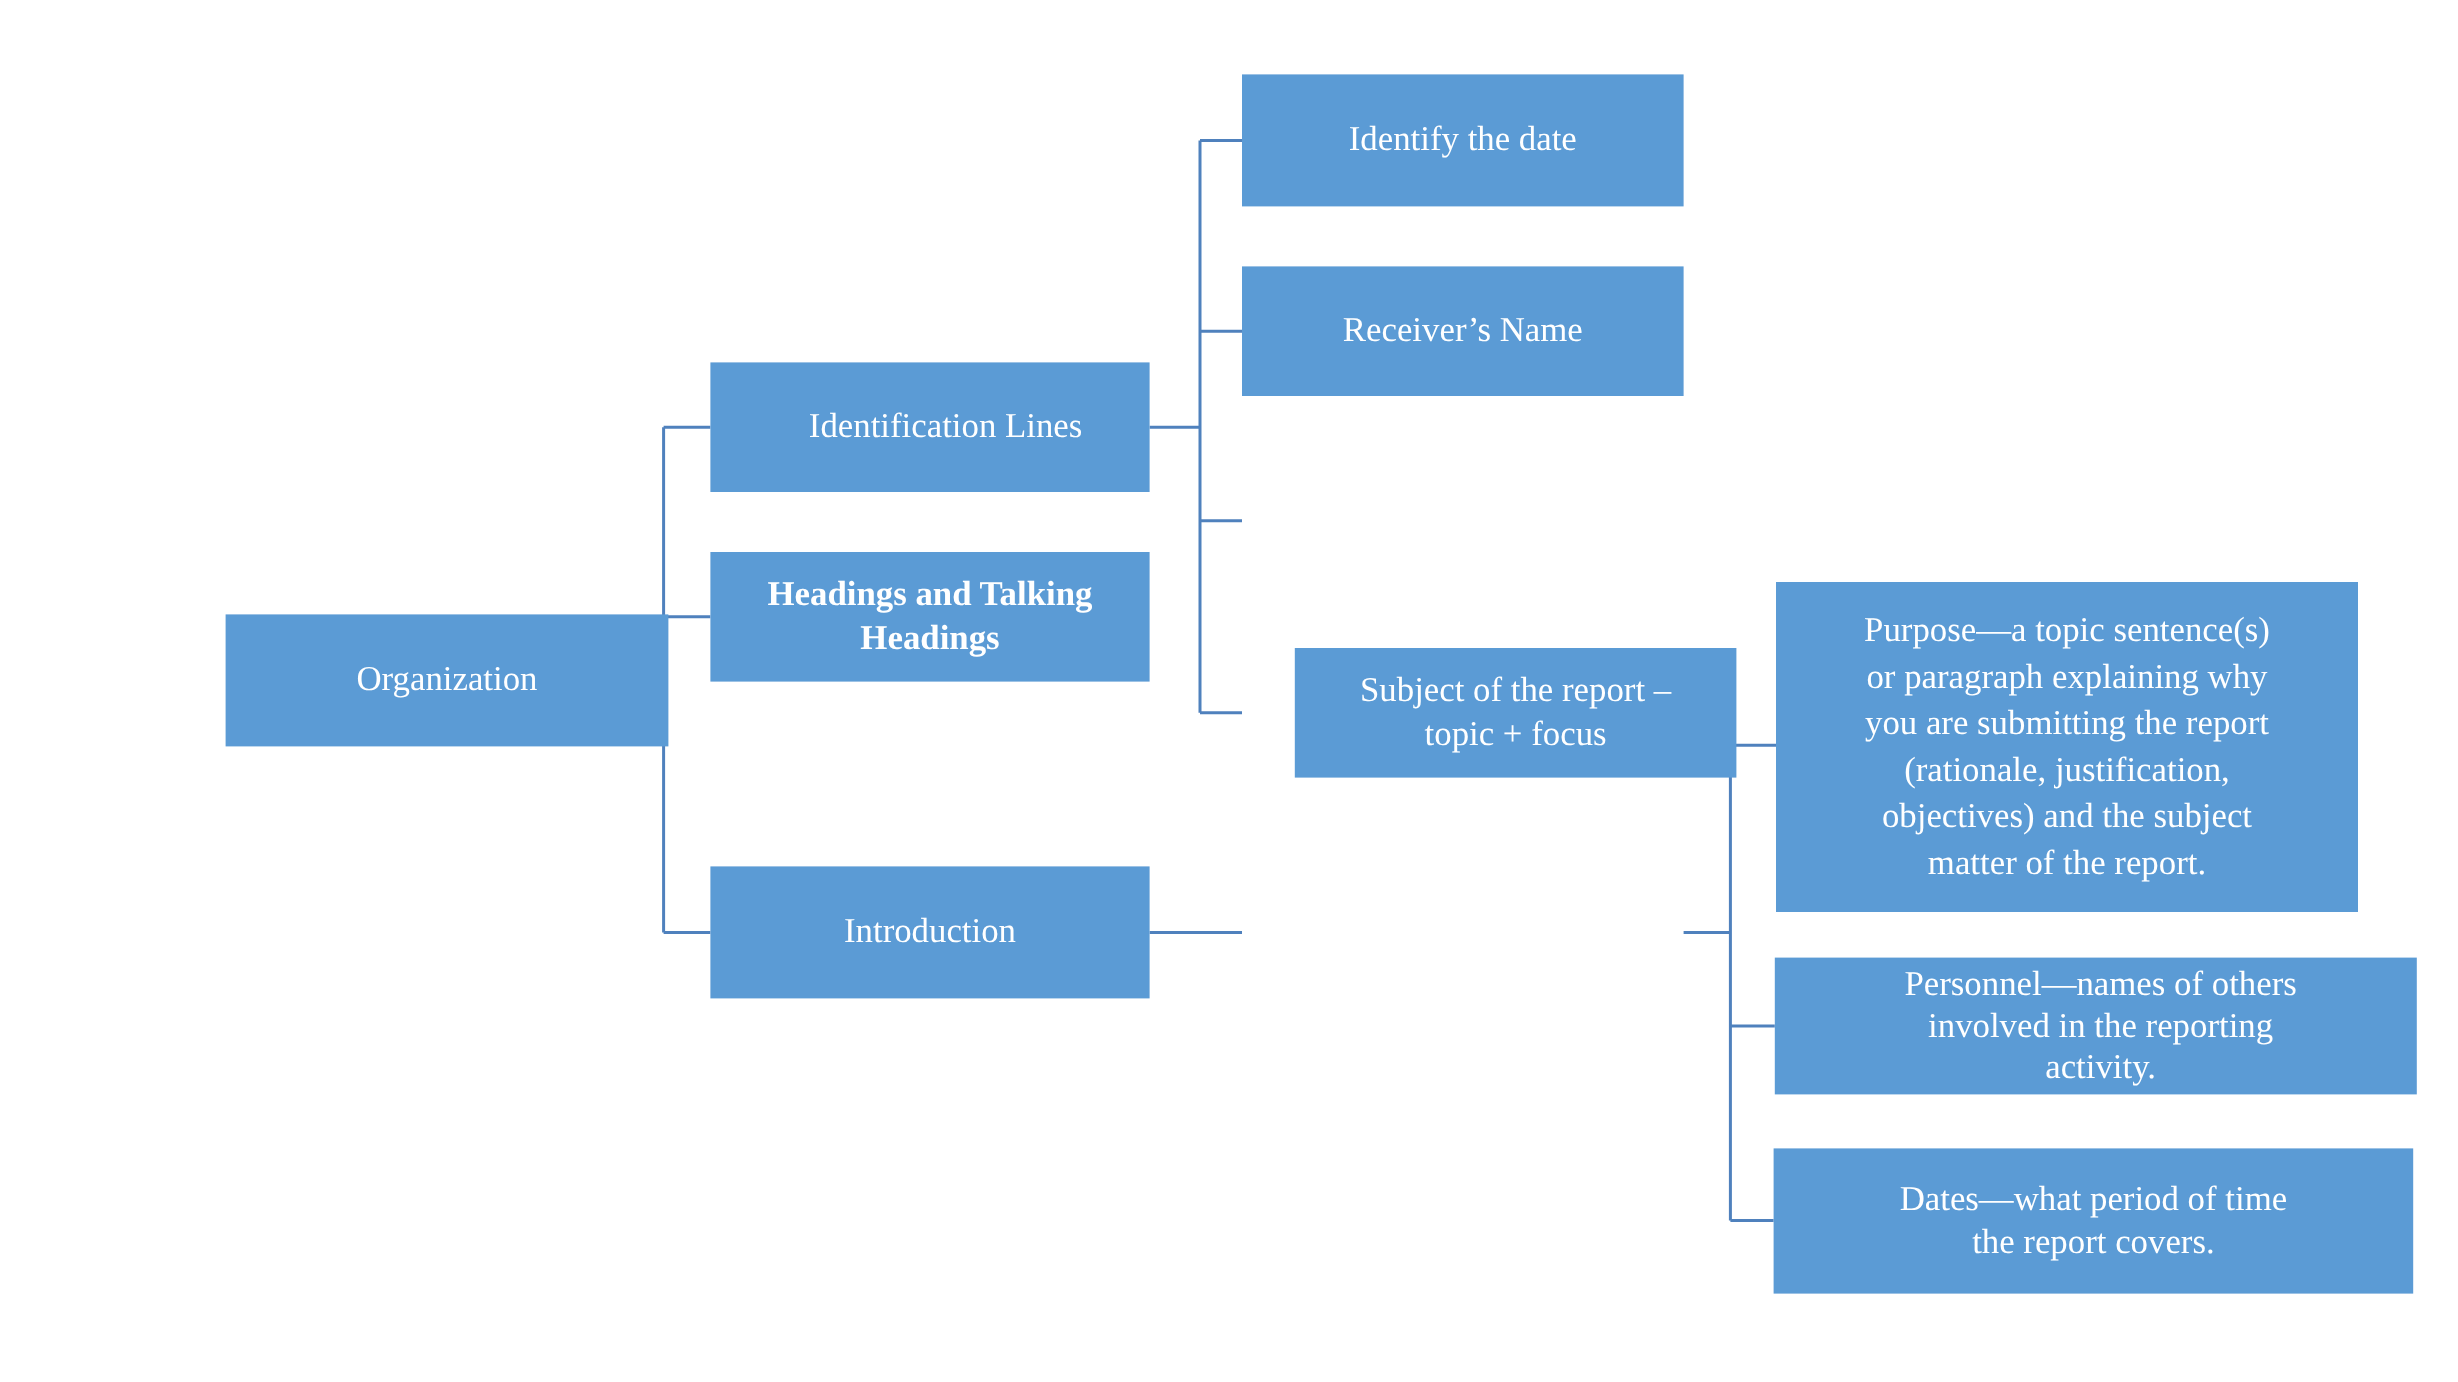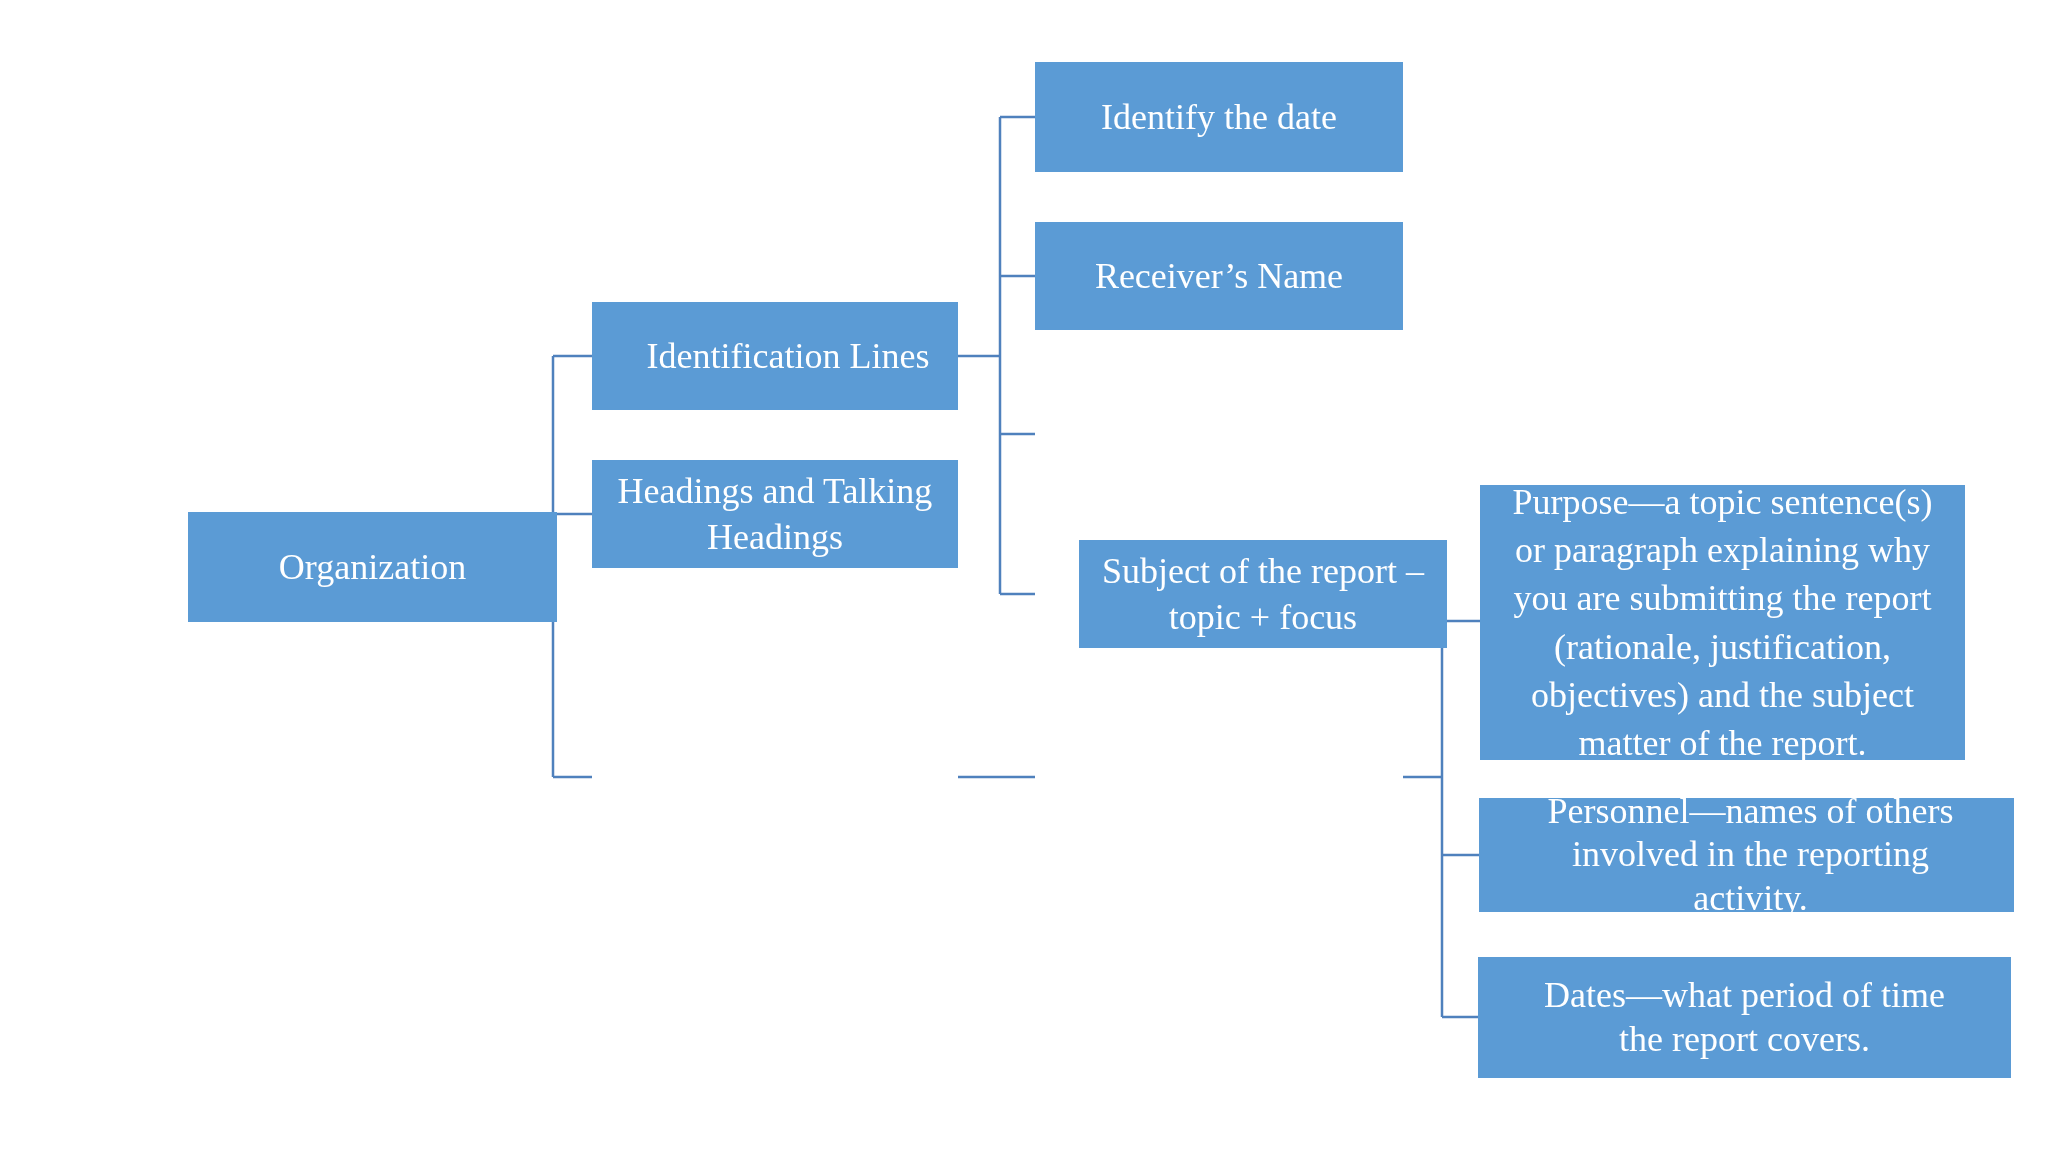--- a/index.html
+++ b/index.html
@@ -35,29 +35,29 @@
   }
   .node {
     position: absolute;
     z-index: 2;
     background: var(--box-fill);
     color: var(--text-color);
     display: flex;
     align-items: center;
     justify-content: center;
     text-align: center;
-    font-size: 36px;
+    font-size: 29px;
     line-height: 1.28;
     white-space: pre-line;
     padding: 4px 8px;
   }
   
   .n-organization        { left: 148px;  top: 512px; width: 369px; height: 110px; margin-left: 40px; }
   .n-identification      { left: 592px;  top: 302px; width: 366px; height: 108px; padding-left: 34px; }
-  .n-headings            { left: 592px;  top: 460px; width: 366px; height: 108px; }
+  .n-headings            { left: 592px;  top: 460px; width: 366px; height: 108px; font-weight: bold; }
   .n-introduction        { left: 592px;  top: 722px; width: 366px; height: 110px; }
   .n-identify-date       { left: 1035px; top: 62px;  width: 368px; height: 110px; }
   .n-receivers-name      { left: 1035px; top: 222px; width: 368px; height: 108px; }
   .n-senders-name        { left: 1035px; top: 380px; width: 368px; height: 108px; }
   .n-subject             { left: 1035px; top: 540px; width: 368px; height: 108px; margin-left: 44px; }
   .n-overview            { left: 1035px; top: 699px; width: 368px; height: 154px; }
   .n-purpose             { left: 1480px; top: 485px; width: 485px; height: 275px; line-height: 1.34; }
   .n-personnel           { left: 1479px; top: 798px; width: 535px; height: 114px; line-height: 1.2; padding-left: 16px; }
   .n-dates               { left: 1478px; top: 957px; width: 533px; height: 121px; line-height: 1.22; }
 </style>
@@ -87,20 +87,21 @@
     <line x1="1442" y1="621" x2="1442" y2="1017"></line>
     <line x1="1442" y1="621" x2="1480" y2="621"></line>
     <line x1="1442" y1="855" x2="1479" y2="855"></line>
     <line x1="1442" y1="1017" x2="1478" y2="1017"></line>
   </svg>
 
   <div class="node n-organization">Organization</div>
   <div class="node n-identification">Identification Lines</div>
   <div class="node n-headings">Headings and Talking
 Headings</div>
+  <div class="node n-introduction">Introduction</div>
   <div class="node n-identify-date">Identify the date</div>
   <div class="node n-receivers-name">Receiver’s Name</div>
   <div class="node n-subject">Subject of the report –
 topic + focus</div>
   <div class="node n-purpose">Purpose—a topic sentence(s)
 or paragraph explaining why
 you are submitting the report
 (rationale, justification,
 objectives) and the subject
 matter of the report.</div>

